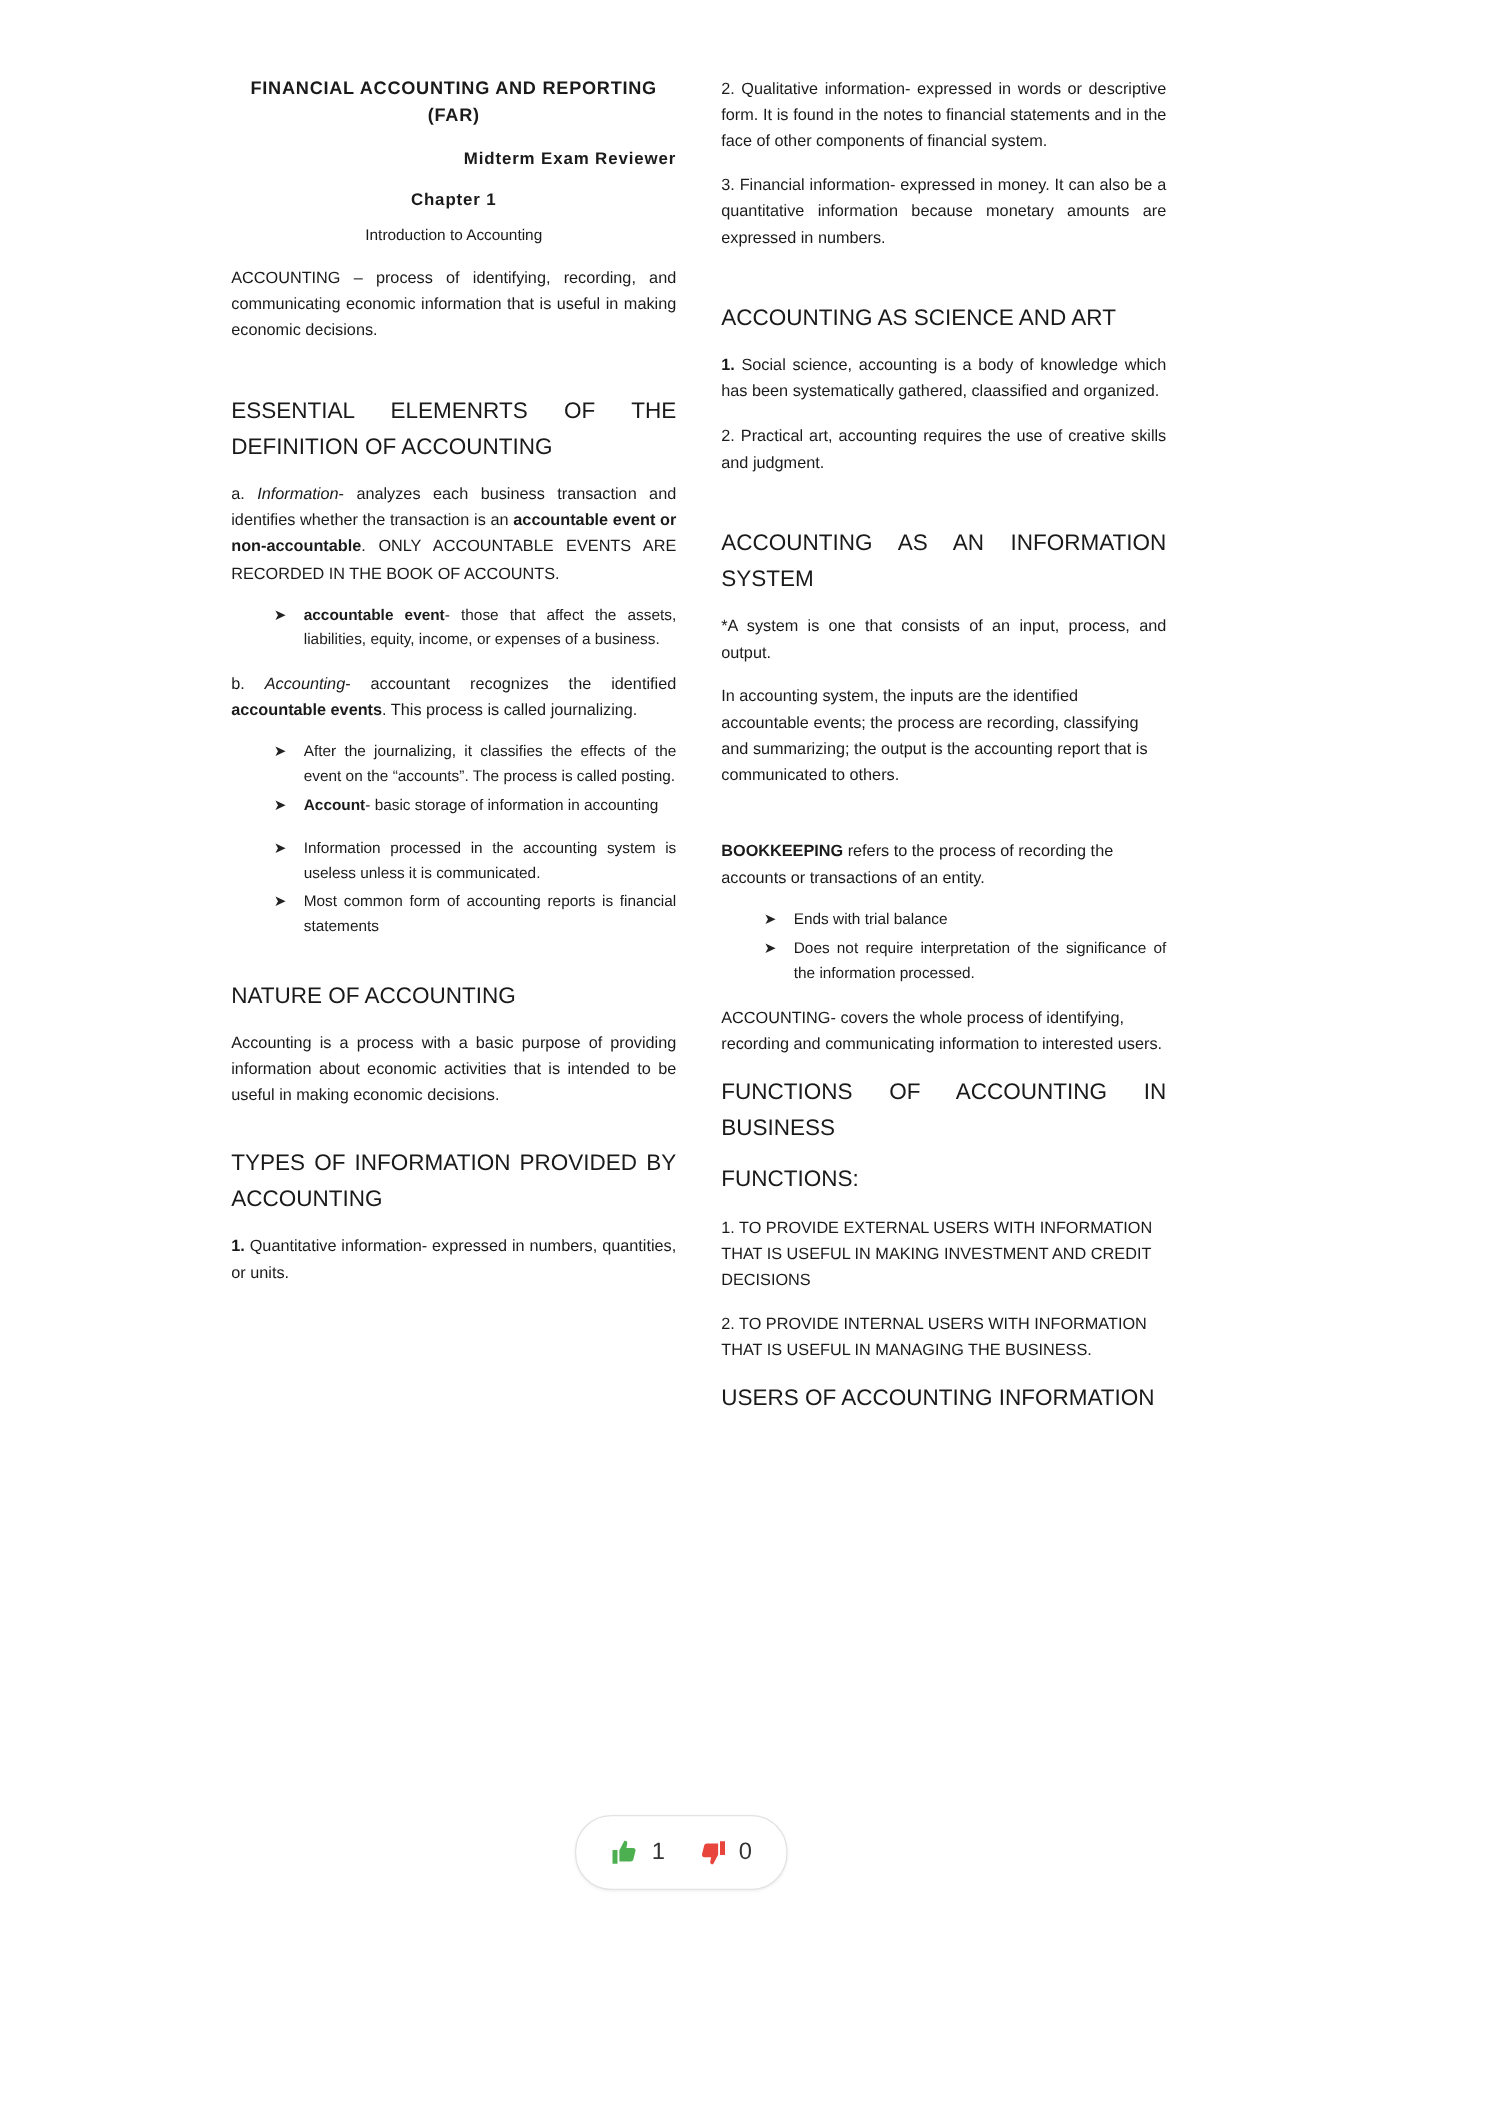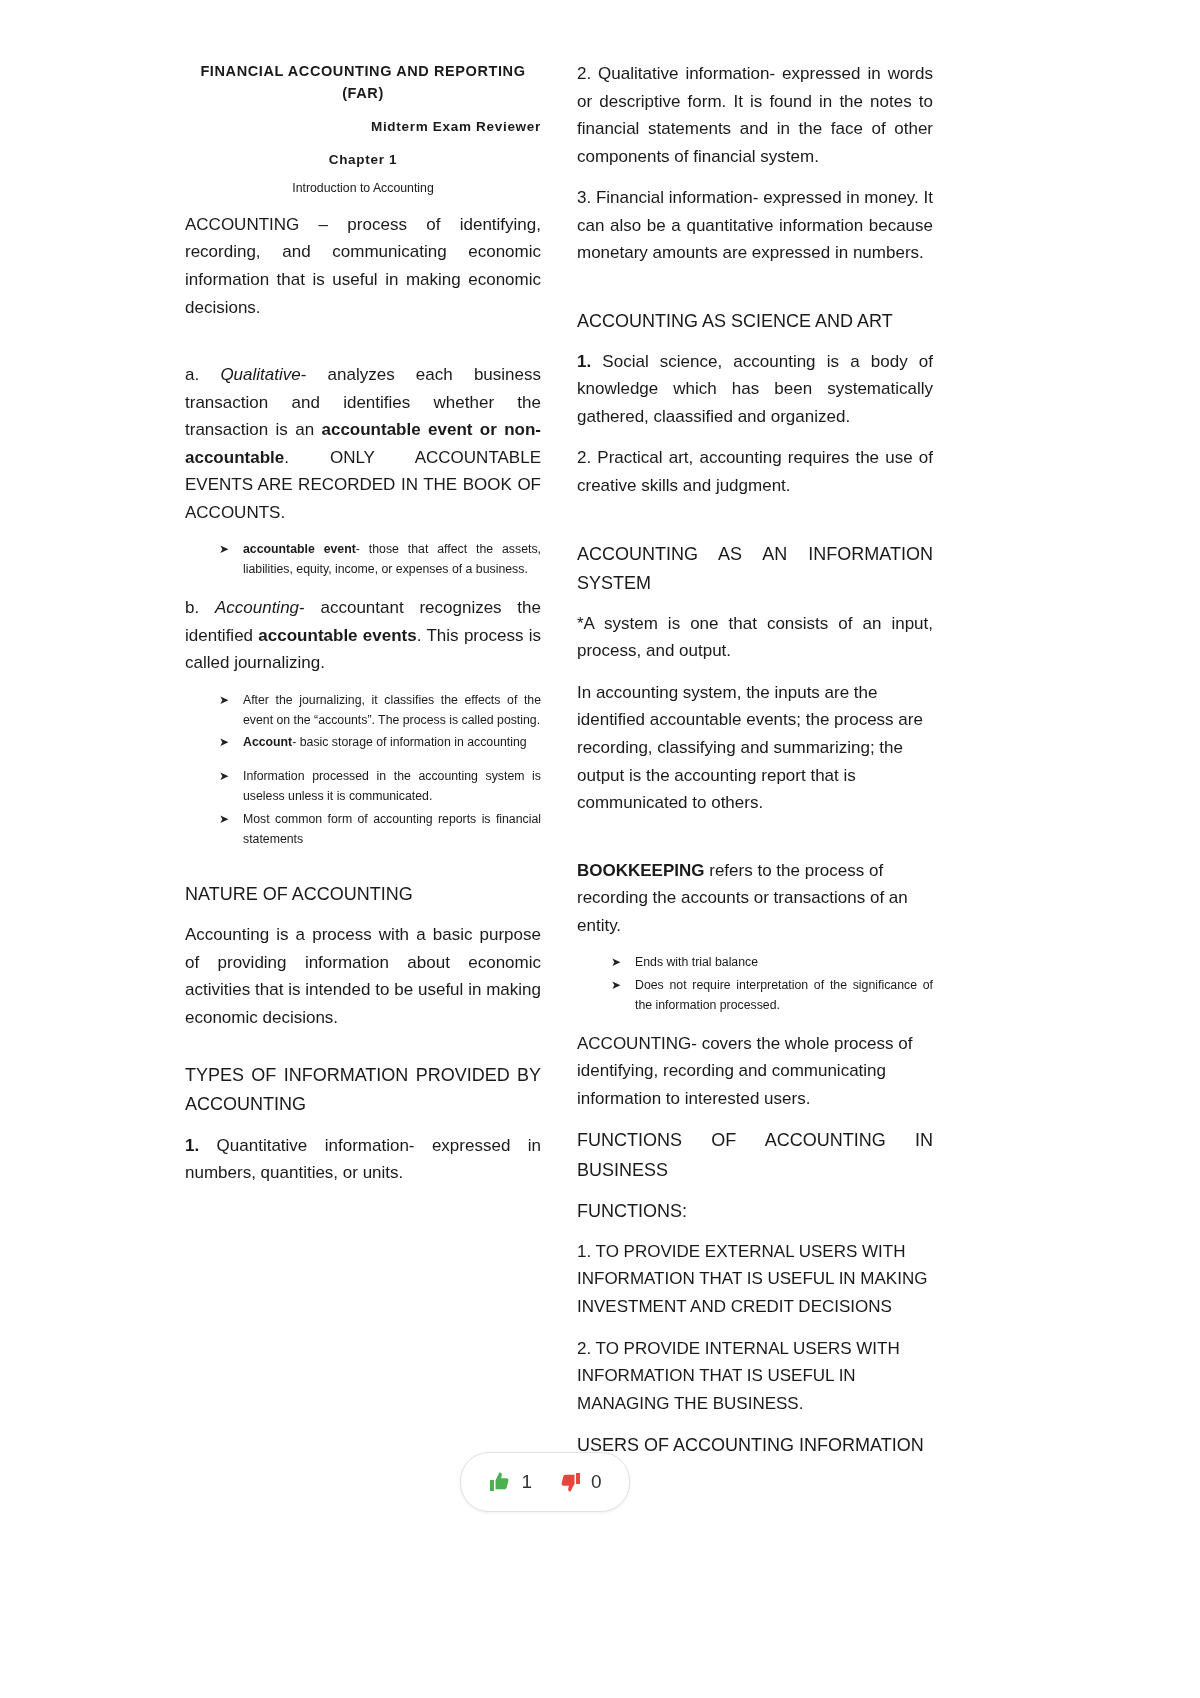--- a/index.html
+++ b/index.html
@@ -59,21 +59,21 @@
     font-size: 13.5px;
     letter-spacing: 0.7px;
     margin: 0 0 14px 0;
   }
   .chapter-sub {
     font-size: 12.3px;
     margin: 0 0 16px 0;
   }
   p {
     margin: 0 0 14px 0;
-    font-size: 17px;
+    font-size: 13px;
     line-height: 1.62;
   }
   p.just {
     text-align: justify;
   }
   .heading {
     font-size: 18px;
     line-height: 1.62;
     margin: 0 0 12px 0;
     text-align: justify;
@@ -155,22 +155,23 @@
           <div class="title">FINANCIAL ACCOUNTING AND REPORTING (FAR)</div>
           <div class="subtitle">Midterm Exam Reviewer</div>
           <div class="chapter">Chapter 1</div>
           <div class="chapter-sub">Introduction to Accounting</div>
         </div>
 
         <p class="just">ACCOUNTING – process of identifying, recording, and communicating economic information that is useful in making economic decisions.</p>
 
         <div class="spacer-lg"></div>
 
-
-        <p class="just"><span> a. </span><i>Qualitative</i><span>- analyzes each business transaction and identifies whether the transaction is an </span><b>accountable event or non-accountable</b><span>. ONLY ACCOUNTABLE EVENTS ARE RECORDED IN THE BOOK OF ACCOUNTS.</span></p>
+        <div class="heading">ESSENTIAL ELEMENRTS OF THE DEFINITION OF ACCOUNTING</div>
+
+        <p class="just"><span> a. </span><i>Information</i><span>- analyzes each business transaction and identifies whether the transaction is an </span><b>accountable event or non-accountable</b><span>. ONLY ACCOUNTABLE EVENTS ARE RECORDED IN THE BOOK OF ACCOUNTS.</span></p>
 
         <ul class="arrows">
           <li><span class="bullet">➤</span><b>accountable event</b><span>- those that affect the assets, liabilities, equity, income, or expenses of a business.</span></li>
         </ul>
 
         <p class="just"><span>b. </span><i>Accounting</i><span>- accountant recognizes the identified </span><b>accountable events</b><span>. This process is called journalizing.</span></p>
 
         <ul class="arrows">
           <li><span class="bullet">➤</span><span>After the journalizing, it classifies the effects of the event on the “accounts”. The process is called posting.</span></li>
           <li><span class="bullet">➤</span><b>Account</b><span>- basic storage of information in accounting</span></li>

